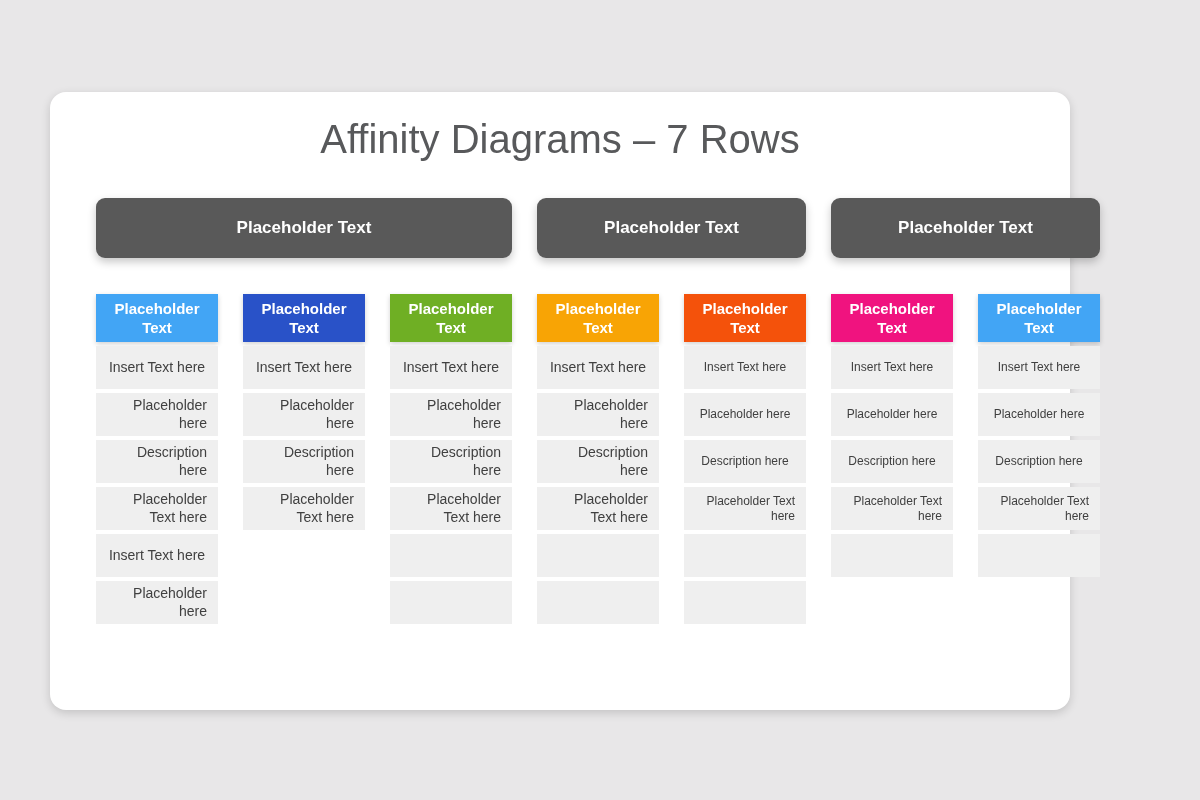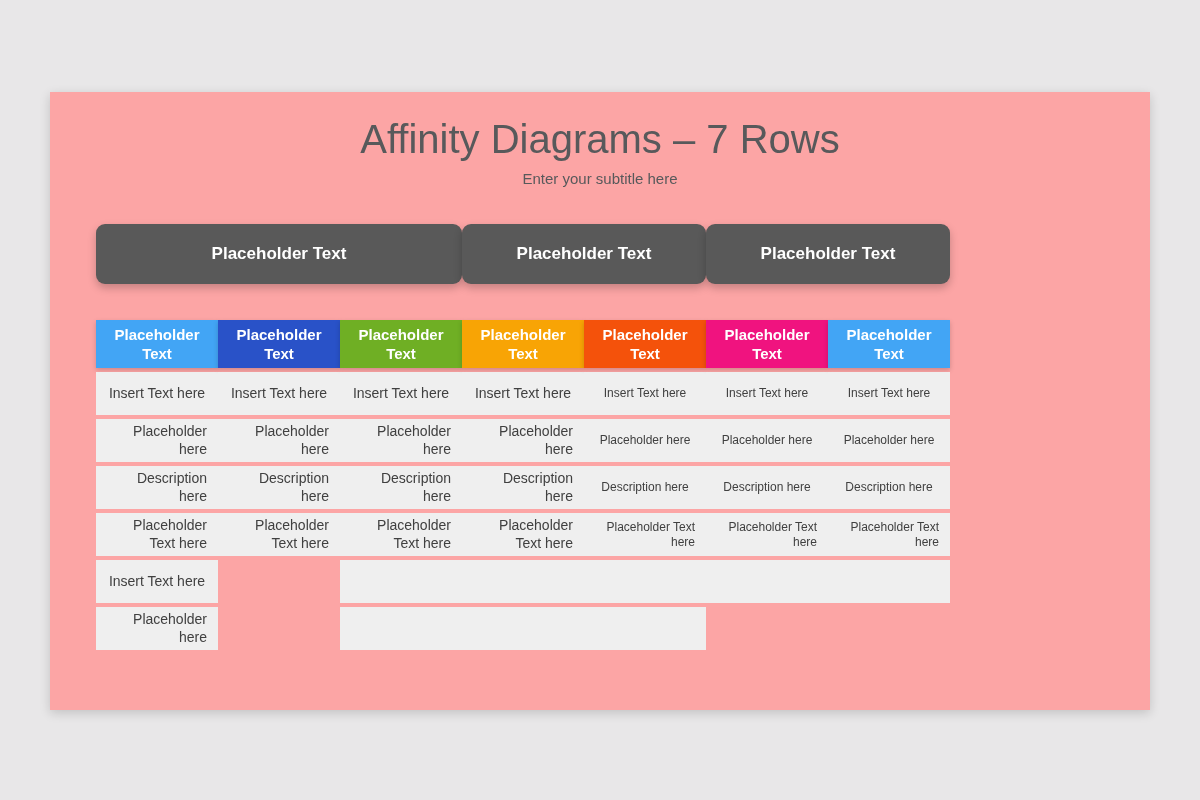--- a/index.html
+++ b/index.html
@@ -5,40 +5,42 @@
   html,body { margin:0; padding:0; }
   body {
     width:1200px; height:800px;
     background:#e8e7e8;
     font-family:"Liberation Sans", sans-serif;
     position:relative;
     overflow:hidden;
   }
   .card {
     position:absolute; left:50px; top:92px;
-    width:1100px; height:618px;
-    background:#fca5a5;
+    width:1020px; height:618px;
+    background:#ffffff;
     box-shadow:0 3px 10px rgba(0,0,0,0.16);
+    border-radius:16px;
   }
   .title {
     margin:0; padding-top:24px;
     text-align:center;
     font-size:40px; line-height:46px;
     font-weight:400;
     color:#58595b;
   }
   .subtitle {
     margin-top:8px; height:18px;
     text-align:center;
     font-size:15px; color:#58595b;
   }
   .content { margin:25px 0 0 46px; width:1004px; }
   .bars, .cols {
     display:grid;
     grid-template-columns:repeat(7,122px);
+    column-gap:25px;
     margin-top:36px;
   }
   .bars { margin-bottom:17px; }
   .group-bar {
     height:60px;
     border-radius:9px;
     background:#595959;
     color:#ffffff;
     font-weight:bold; font-size:17px;
     display:flex; align-items:center; justify-content:center;
@@ -67,21 +69,20 @@
     text-align:right;
     padding:0 11px; box-sizing:border-box;
   }
   .col.small .cell { font-size:12px; padding:0 11px; }
 </style>
 </head>
 <body>
 
 <div class="card">
   <h1 class="title">Affinity Diagrams – 7 Rows</h1>
-  <div class="subtitle">Enter your subtitle here</div>
 
   <div class="content">
 
     <div class="bars">
       <div class="group-bar bar-span3" style="background: rgb(89, 89, 89);">Placeholder Text</div>
       <div class="group-bar bar-span2a" style="background: rgb(89, 89, 89);">Placeholder Text</div>
       <div class="group-bar bar-span2b" style="background: rgb(89, 89, 89);">Placeholder Text</div>
     </div>
 
     <div class="cols">

